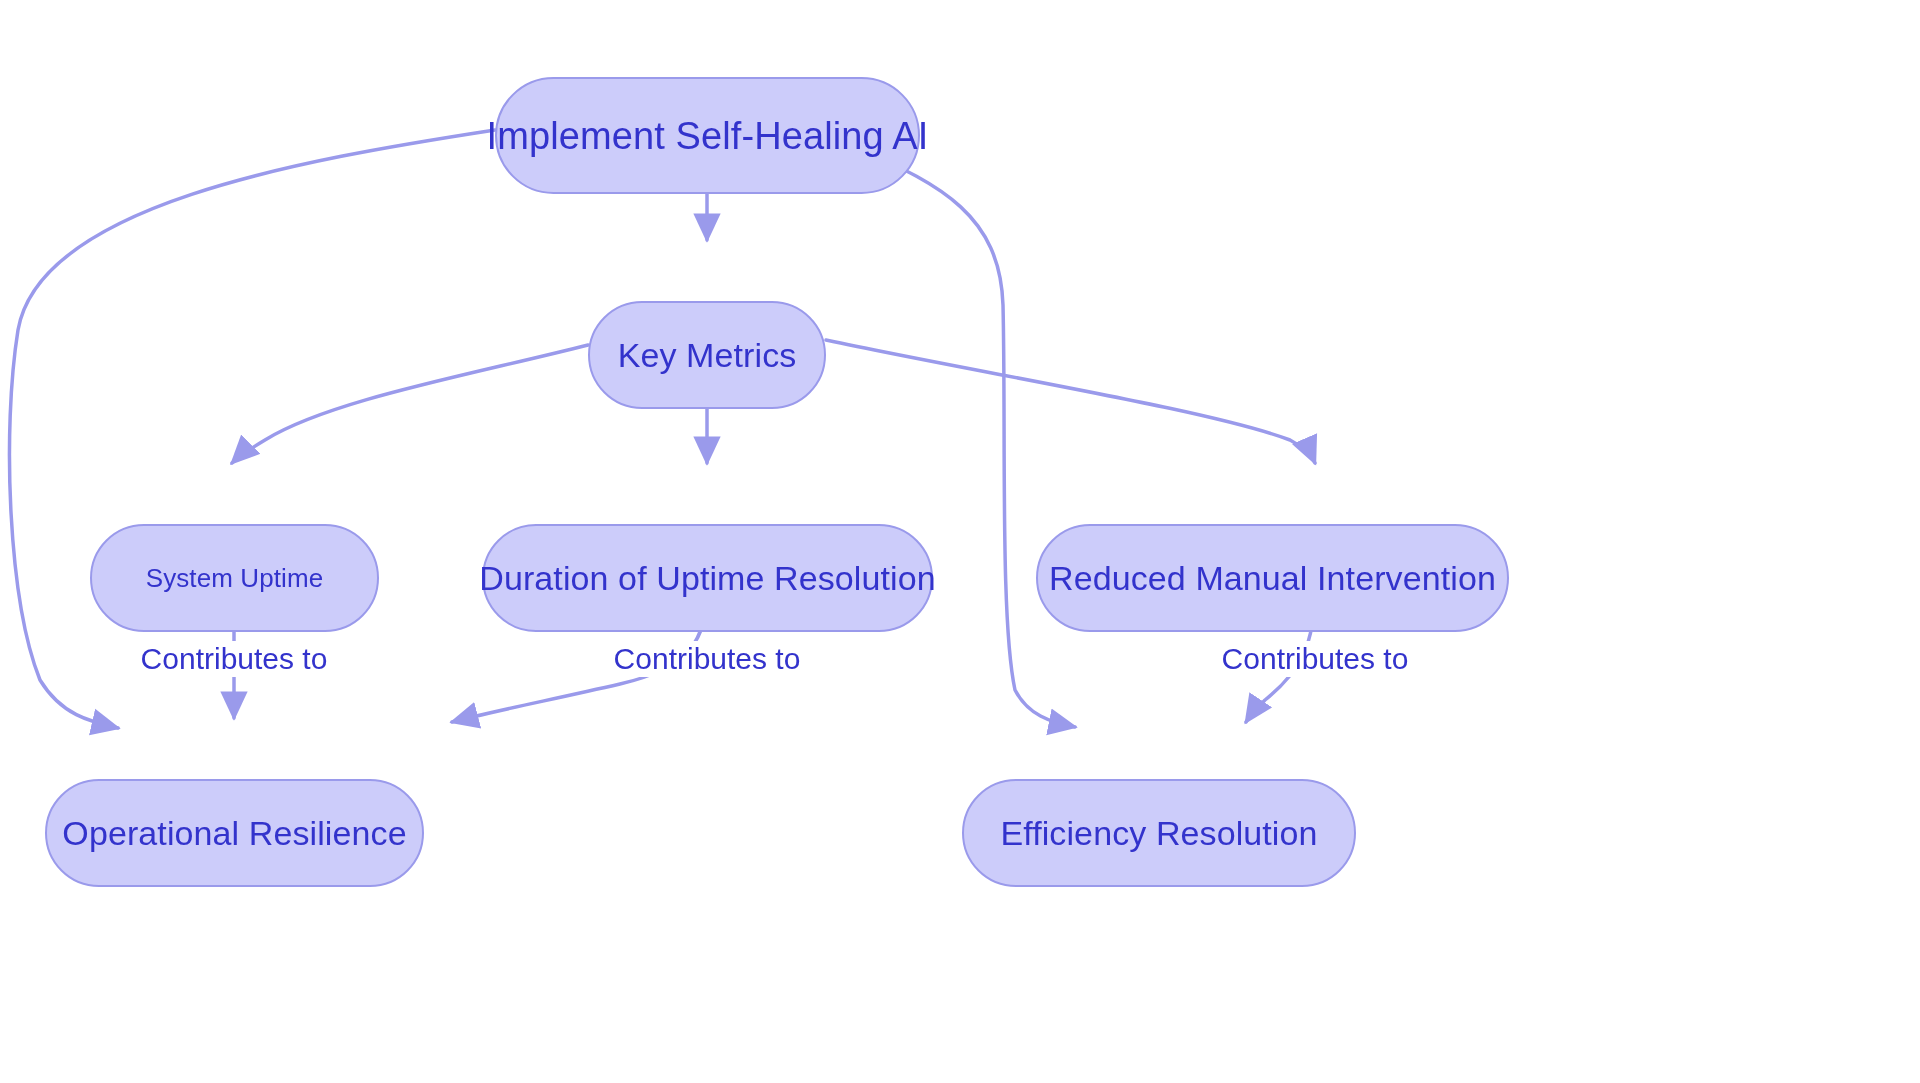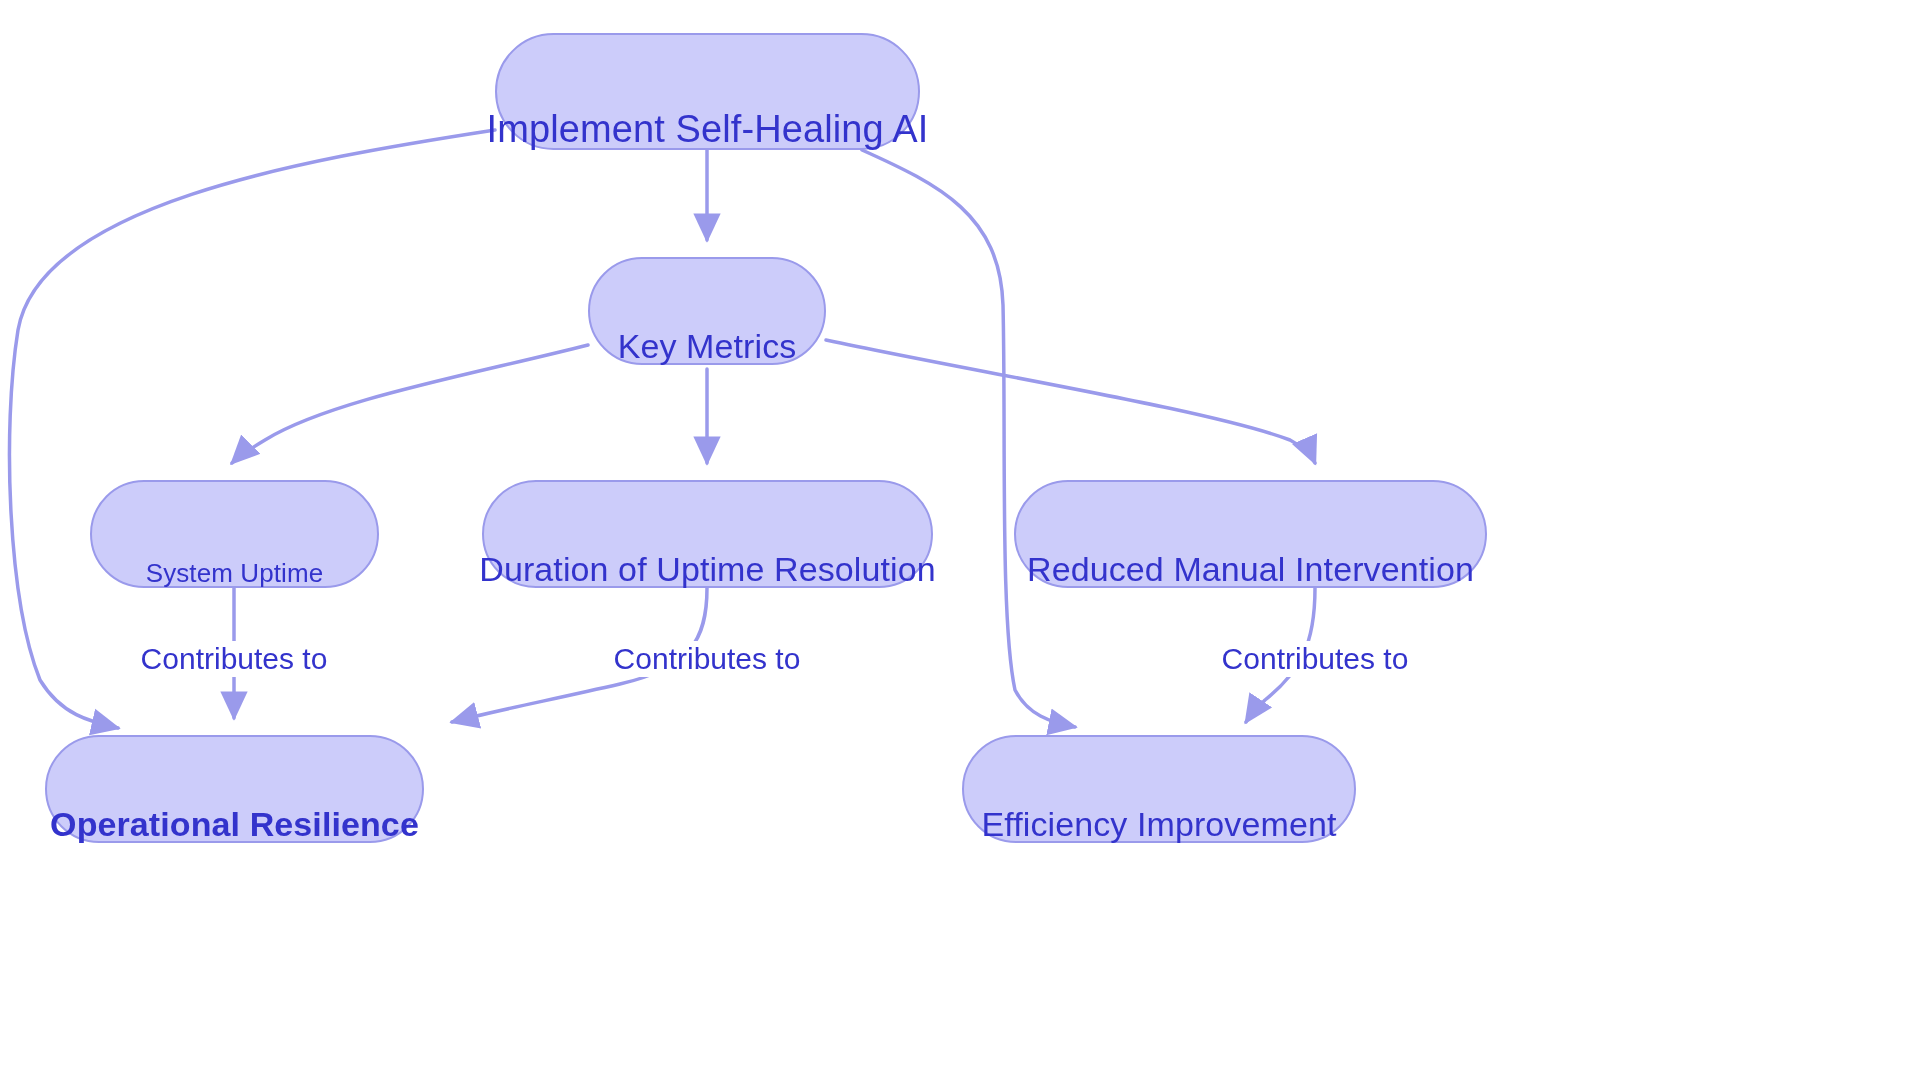--- a/index.html
+++ b/index.html
@@ -19,30 +19,31 @@
     position: absolute;
     left: 0;
     top: 0;
     width: 1920px;
     height: 1083px;
   }
   .node {
     position: absolute;
     box-sizing: border-box;
     display: flex;
-    align-items: flex-end;
+    align-items: center;
     justify-content: center;
     background: #ccccfa;
     border: 2px solid #9a9aeb;
     border-radius: 999px;
     color: #3333cc;
     font-family: "Liberation Sans", sans-serif;
     font-weight: 400;
     letter-spacing: 0.1px;
     white-space: nowrap;
+    margin-top: 44px;
   }
   .node-label {
     color: #3333cc;
     line-height: 1;
   }
   .edge-label {
     position: absolute;
     transform: translate(-50%, -50%);
     background: #ffffff;
     color: #3333cc;
@@ -83,28 +84,28 @@
       </div>
       <div class="node" style="left: 588px; top: 257px; width: 238px; height: 108px; font-size: 34px; background: rgb(204, 204, 250); border-color: rgb(154, 154, 235);">
         <span class="node-label" style="color: rgb(51, 51, 204);">Key Metrics</span>
       </div>
       <div class="node" style="left: 90px; top: 480px; width: 289px; height: 108px; font-size: 26px; background: rgb(204, 204, 250); border-color: rgb(154, 154, 235);">
         <span class="node-label" style="color: rgb(51, 51, 204);">System Uptime</span>
       </div>
       <div class="node" style="left: 482px; top: 480px; width: 451px; height: 108px; font-size: 34px; background: rgb(204, 204, 250); border-color: rgb(154, 154, 235);">
         <span class="node-label" style="color: rgb(51, 51, 204);">Duration of Uptime Resolution</span>
       </div>
-      <div class="node" style="left: 1014px; top: 480px; width: 473px; height: 108px; font-size: 34px; background: rgb(204, 204, 250); border-color: rgb(154, 154, 235);">
+      <div class="node" style="left: 1036px; top: 480px; width: 473px; height: 108px; font-size: 34px; background: rgb(204, 204, 250); border-color: rgb(154, 154, 235);">
         <span class="node-label" style="color: rgb(51, 51, 204);">Reduced Manual Intervention</span>
       </div>
       <div class="node" style="left: 45px; top: 735px; width: 379px; height: 108px; font-size: 34px; background: rgb(204, 204, 250); border-color: rgb(154, 154, 235);">
-        <span class="node-label" style="color: rgb(51, 51, 204); font-weight: bold;">Operational Resilience</span>
+        <span class="node-label" style="color: rgb(51, 51, 204);">Operational Resilience</span>
       </div>
       <div class="node" style="left: 962px; top: 735px; width: 394px; height: 108px; font-size: 34px; background: rgb(204, 204, 250); border-color: rgb(154, 154, 235);">
-        <span class="node-label" style="color: rgb(51, 51, 204);">Efficiency Improvement</span>
+        <span class="node-label" style="color: rgb(51, 51, 204);">Efficiency Resolution</span>
       </div>
     </div>
   <div id="edge-label-layer">
       <div class="edge-label" style="left: 234px; top: 659px; color: rgb(51, 51, 204);">Contributes to</div>
       <div class="edge-label" style="left: 707px; top: 659px; color: rgb(51, 51, 204);">Contributes to</div>
       <div class="edge-label" style="left: 1315px; top: 659px; color: rgb(51, 51, 204);">Contributes to</div>
     </div>
 
 </div>
 

